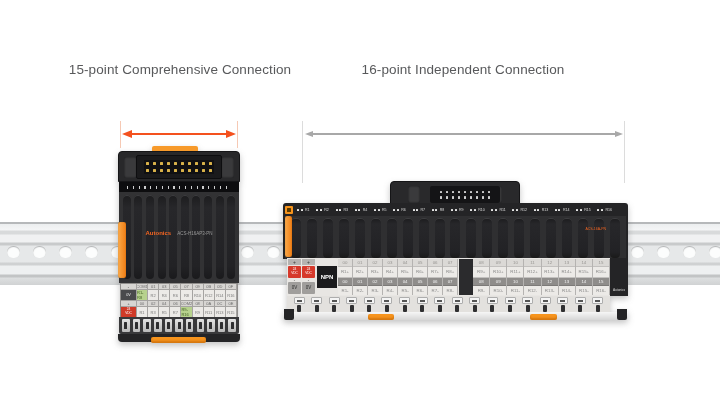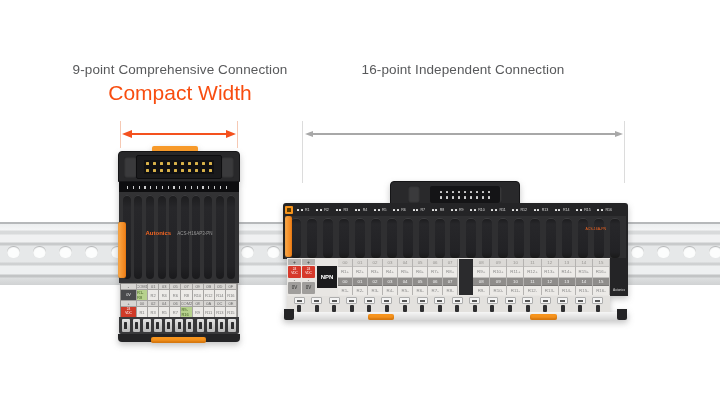--- a/index.html
+++ b/index.html
@@ -193,22 +193,21 @@
         <div class="rail-hole"></div>
         <div class="rail-hole"></div>
         <div class="rail-hole"></div>
         <div class="rail-hole"></div>
         <div class="rail-hole"></div>
         <div class="rail-hole"></div>
       </div>
   </div>
 
   <div class="caption caption-left">
-    <div class="caption-title">9-point Comprehensive Connection</div>
-    <div class="caption-sub sub-orange">Compact Width</div>
+    <div class="caption-title">15-point Comprehensive Connection</div>
   </div>
   <div class="caption caption-right">
     <div class="caption-title">16-point Independent Connection</div>
   </div>
 
   <div class="guide guide-l g-l1"></div>
   <div class="guide guide-l g-l2"></div>
   <div class="dim-arrow arrow-left">
     <div class="head head-l-o"></div>
     <div class="dim-line line-orange"></div>

